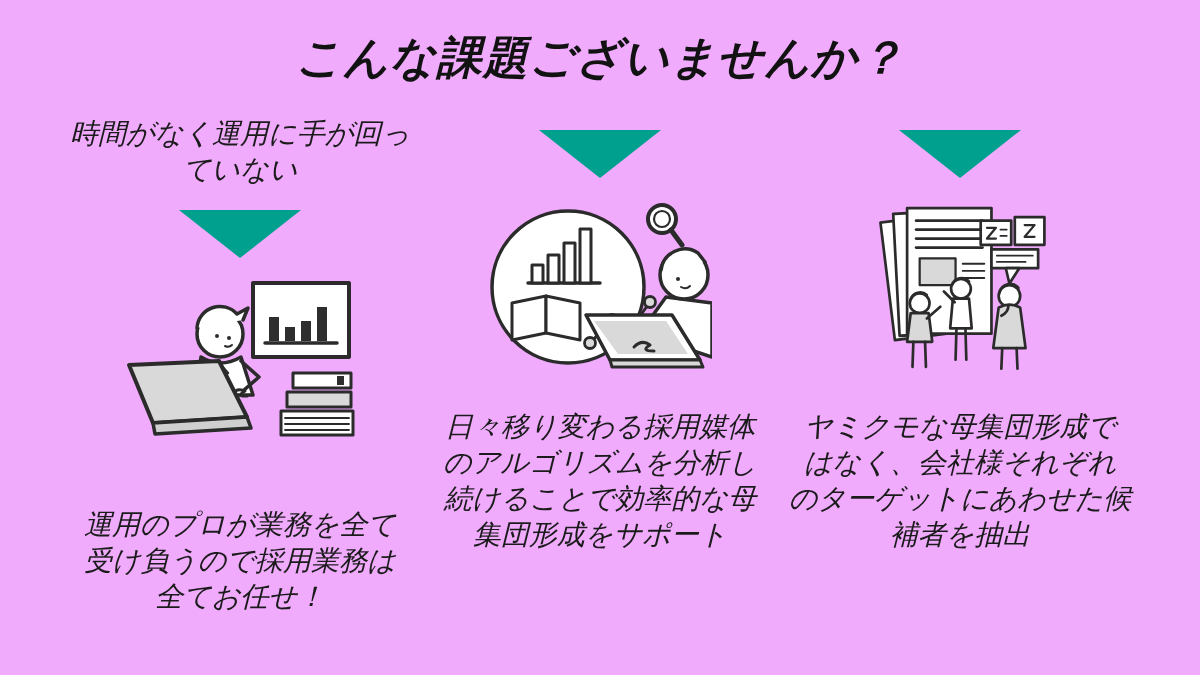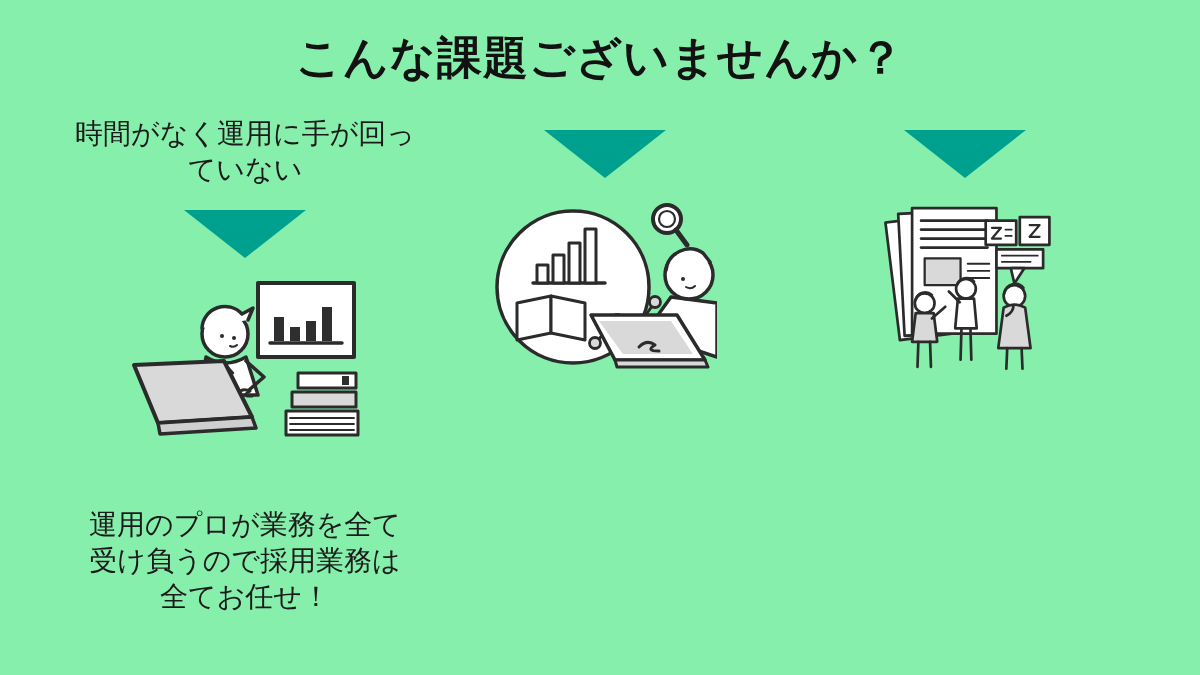--- a/index.html
+++ b/index.html
@@ -5,35 +5,36 @@
   html, body {
     margin: 0;
     padding: 0;
     background: #f7f8fc;
     font-family: "DejaVu Sans", "Liberation Sans", sans-serif;
   }
   .slide {
     position: relative;
     width: 1200px;
     height: 675px;
-    background: #86efac;
+    background: #f0abfc;
     overflow: hidden;
+    font-style: italic;
   }
   .title {
     margin: 0;
     padding-top: 28px;
     text-align: center;
     font-size: 45px;
     font-weight: 800;
     letter-spacing: 1px;
     color: #121212;
   }
   .columns {
     display: flex;
-    justify-content: flex-end;
+    justify-content: center;
     padding: 24px 55px 0 55px;
   }
   .col {
     width: 360px;
     display: flex;
     flex-direction: column;
     align-items: center;
   }
   .problem {
     min-height: 80px;
@@ -180,20 +181,24 @@
           </g>
 
           <g>
             <polygon class="ln" points="98,118 184,118 212,163 122,163" fill="#ffffff" stroke-width="3.5"></polygon>
             <polygon points="106,124 178,124 200,157 130,157" fill="#d9d9d9"></polygon>
             <polygon class="ln" points="122,163 212,163 215,170 124,170" fill="#d9d9d9" stroke-width="3"></polygon>
             <path class="ln" d="M146,150 q8,-8 16,-2 q-10,6 4,6" fill="none" stroke-width="3"></path>
           </g>
         </svg>
       </div>
+      <div class="solution">日々移り変わる採用媒体
+のアルゴリズムを分析し
+続けることで効率的な母
+集団形成をサポート</div>
     </div>
 
     <div class="col">
       <div class="arrow-down"></div>
       <div class="illus">
         <svg width="175" height="190" viewBox="0 0 195 195">
 
           <g>
             <rect class="ln" x="16" y="24" width="92" height="132" fill="#ffffff" stroke-width="3" transform="rotate(-7 62 90)"></rect>
             <rect class="ln" x="26" y="18" width="92" height="136" fill="#ffffff" stroke-width="3" transform="rotate(-3 72 86)"></rect>
@@ -242,16 +247,20 @@
           <g>
             <circle class="ln" cx="152" cy="112" r="12" fill="#ffffff" stroke-width="3"></circle>
             <path class="ln" d="M141,108 a12,12 0 0 1 21,-5" fill="none" stroke-width="3"></path>
             <path class="ln" d="M140,125 Q152,118 164,125 L170,170 L134,170 Z" fill="#d9d9d9" stroke-width="3"></path>
             <path class="ln" d="M143,134 Q151,130 151,122" fill="none" stroke-width="3"></path>
             <line class="ln" x1="144" y1="170" x2="143" y2="193" stroke-width="3"></line>
             <line class="ln" x1="160" y1="170" x2="161" y2="193" stroke-width="3"></line>
           </g>
         </svg>
       </div>
+      <div class="solution">ヤミクモな母集団形成で
+はなく、会社様それぞれ
+のターゲットにあわせた候
+補者を抽出</div>
     </div>
 
   </div>
 </div>
 
 </body></html>

